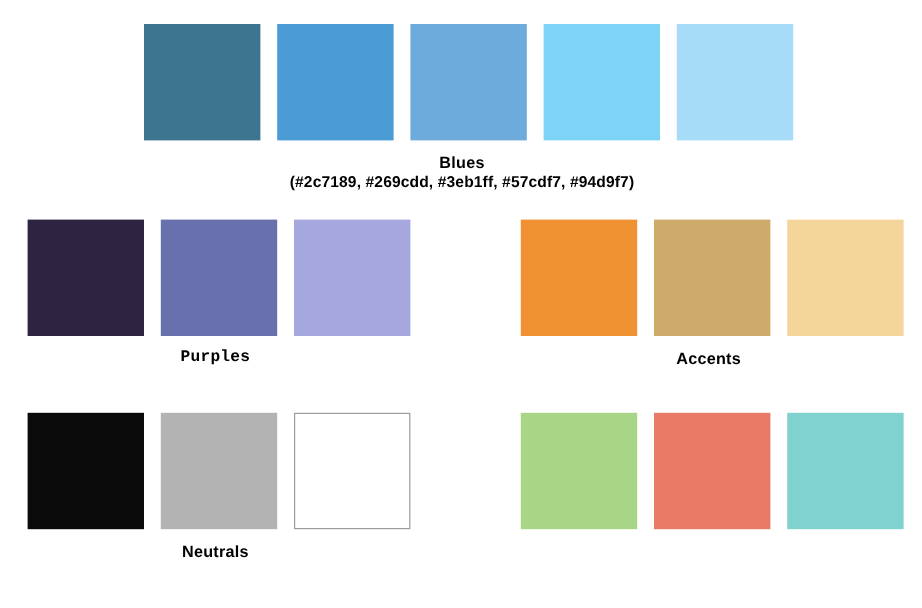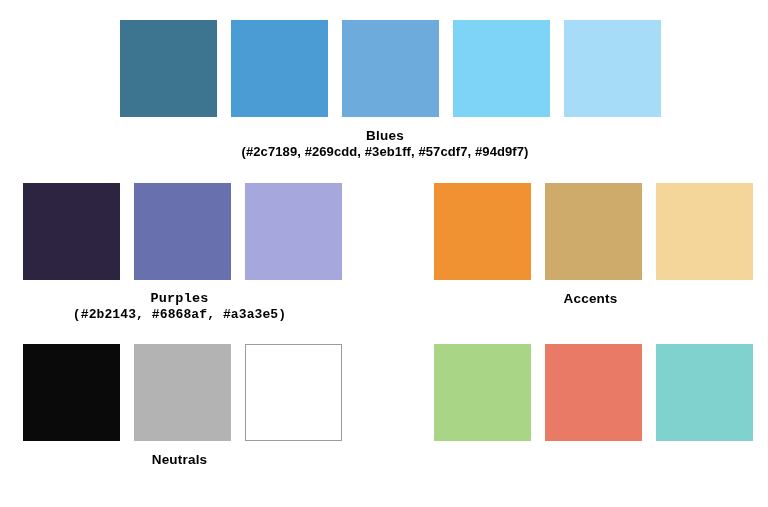--- a/index.html
+++ b/index.html
@@ -121,21 +121,20 @@
   </div>
 
   <div class="palette-group" id="group-purples">
     <div class="swatch-row">
         <div class="swatch" style="background: rgb(45, 36, 66);"></div>
         <div class="swatch" style="background: rgb(104, 112, 173);"></div>
         <div class="swatch" style="background: rgb(165, 167, 221);"></div>
       </div>
     <div class="group-caption">
       <span class="group-title">Purples</span>
-      <span class="group-hexes">(#2b2143, #6868af, #a3a3e5)</span>
     </div>
   </div>
 
   <div class="palette-group" id="group-oranges">
     <div class="swatch-row">
         <div class="swatch" style="background: rgb(240, 146, 50);"></div>
         <div class="swatch" style="background: rgb(206, 171, 106);"></div>
         <div class="swatch" style="background: rgb(244, 214, 155);"></div>
       </div>
     <div class="group-caption">

